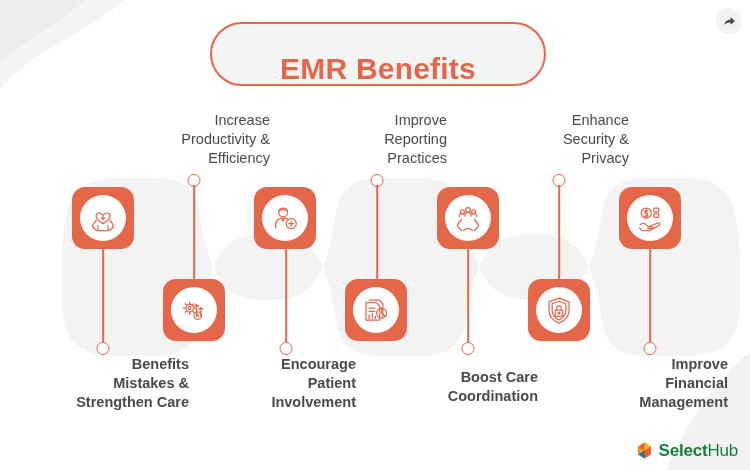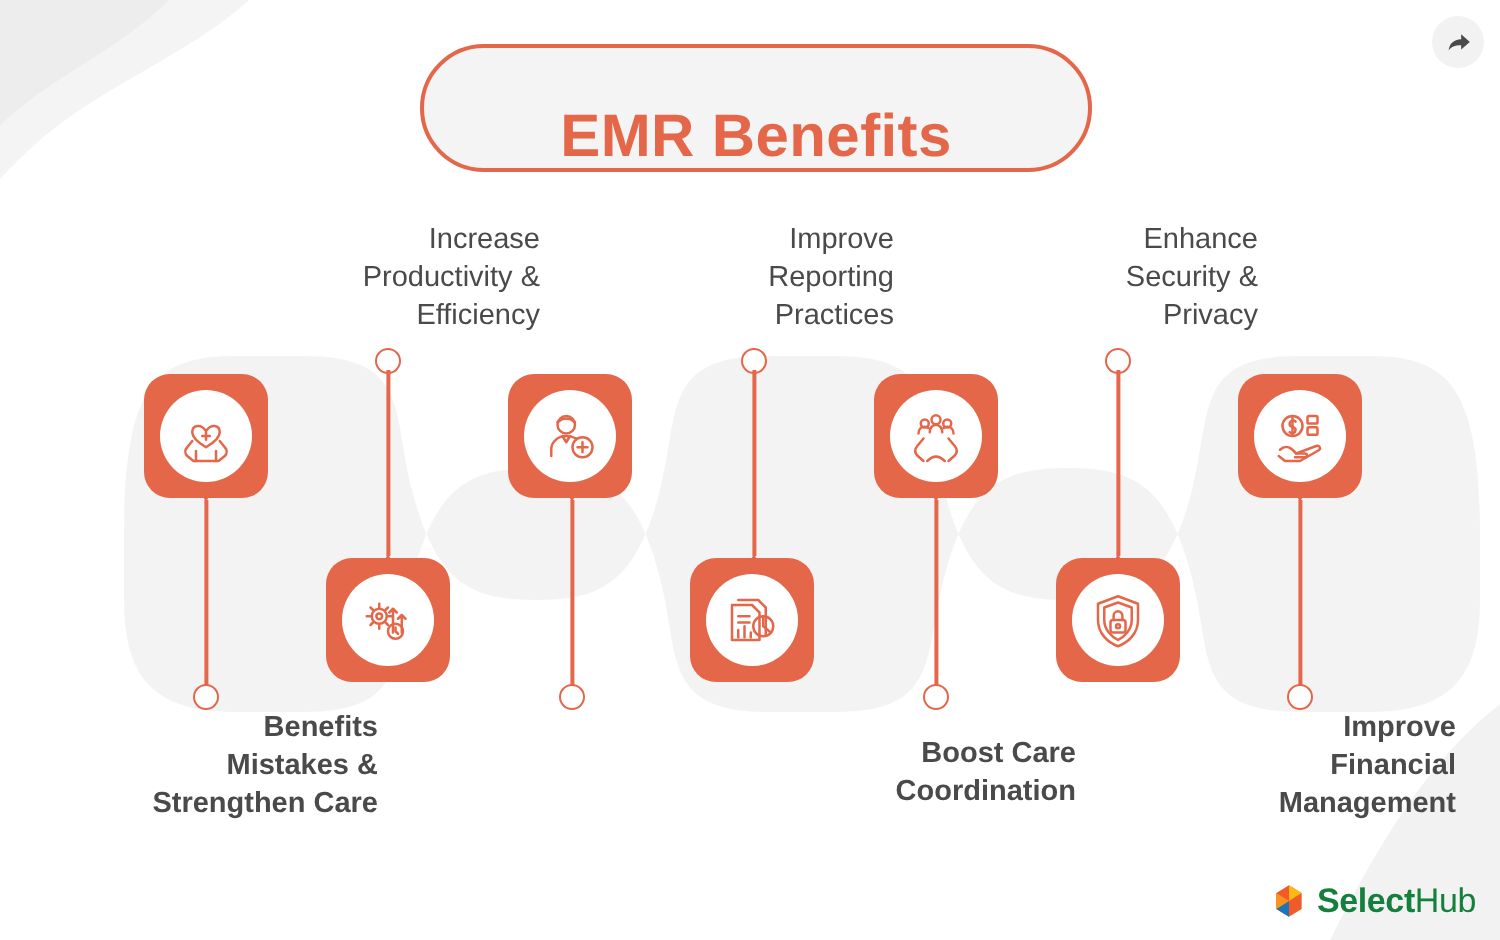--- a/index.html
+++ b/index.html
@@ -290,20 +290,25 @@
     <span>Security &amp;</span>
     <span>Privacy</span>
   </div>
 
   <div class="label label-bottom" style="left:17px;top:355px;width:172px;">
     <span>Benefits</span>
     <span>Mistakes &amp;</span>
     <span>Strengthen Care</span>
   </div>
 
+  <div class="label label-bottom" style="left:216px;top:355px;width:140px;">
+    <span>Encourage</span>
+    <span>Patient</span>
+    <span>Involvement</span>
+  </div>
 
   <div class="label label-bottom" style="left:398px;top:368px;width:140px;">
     <span>Boost Care</span>
     <span>Coordination</span>
   </div>
 
   <div class="label label-bottom" style="left:578px;top:355px;width:150px;">
     <span>Improve</span>
     <span>Financial</span>
     <span>Management</span>

